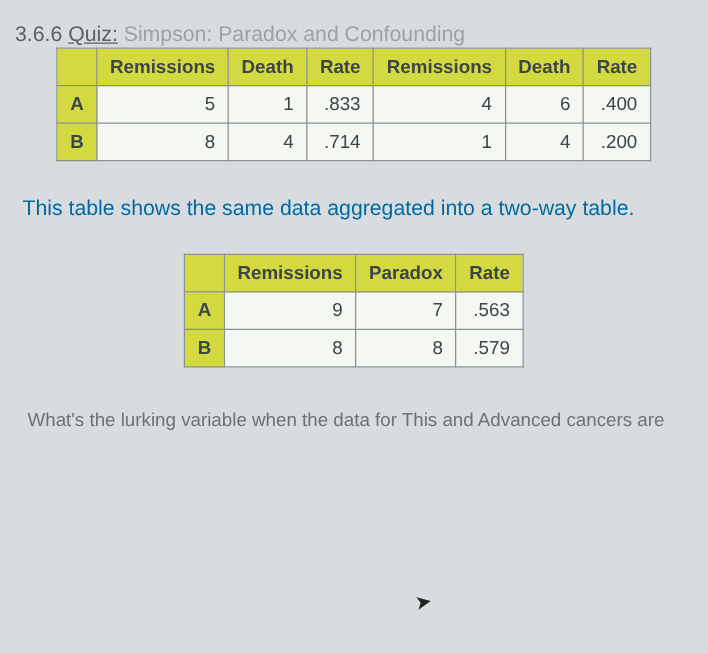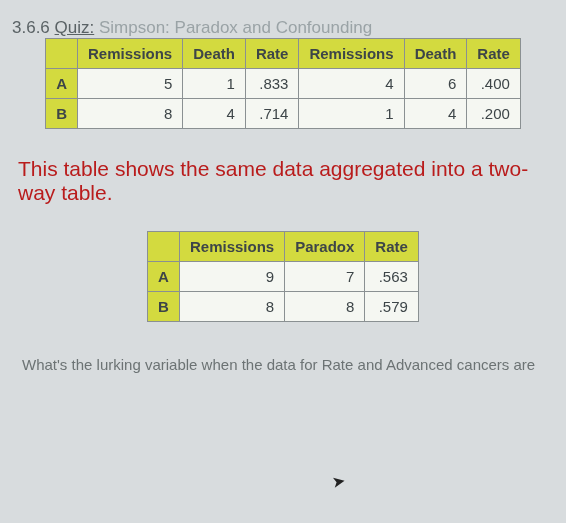--- a/index.html
+++ b/index.html
@@ -39,22 +39,22 @@
     }
     th.hlite, td.hlite {
       background: #d3da3f;
       font-weight: bold;
     }
     td.right { text-align: right; }
     .corner {
       background: #d3da3f;
     }
     .caption {
-      font-size: 21px;
-      color: #b91c1c;
+      font-size: 17px;
+      color: #0369a1;
       margin: 0 0 26px 6px;
       padding-left: 2px;
     }
     .question {
       font-size: 15px;
       color: #6c7374;
       margin-left: 12px;
       padding-top: 6px;
     }
     .cursor {
@@ -131,13 +131,13 @@
       <td class="right">8</td>
       <td class="right">8</td>
       <td class="right">.579</td>
     </tr>
   </tbody>
     </table>
 </div>
 
 <div class="cursor">➤</div>
 
-<div class="question">What's the lurking variable when the data for Rate and Advanced cancers are</div>
+<div class="question">What's the lurking variable when the data for This and Advanced cancers are</div>
 
 </body></html>

